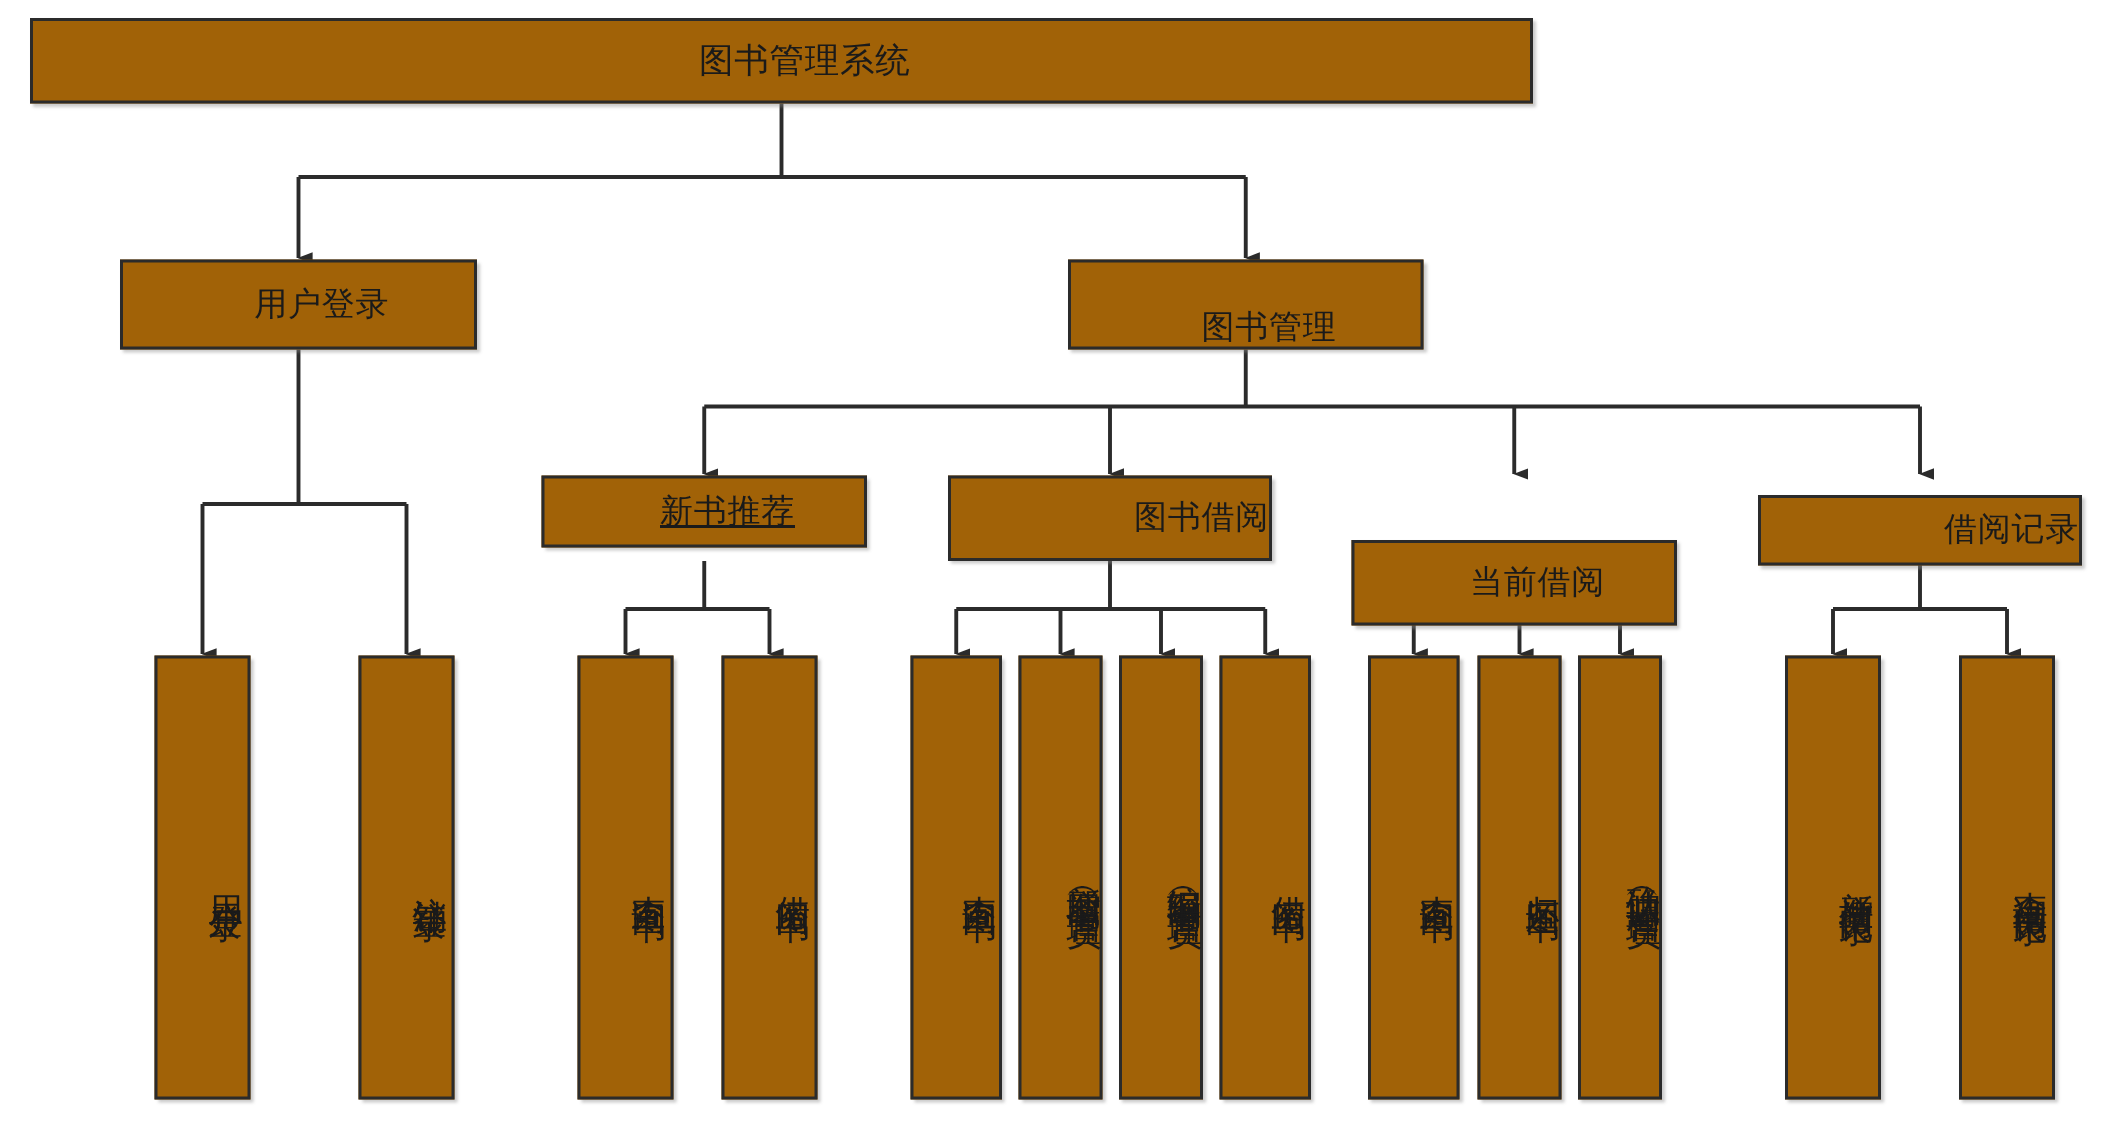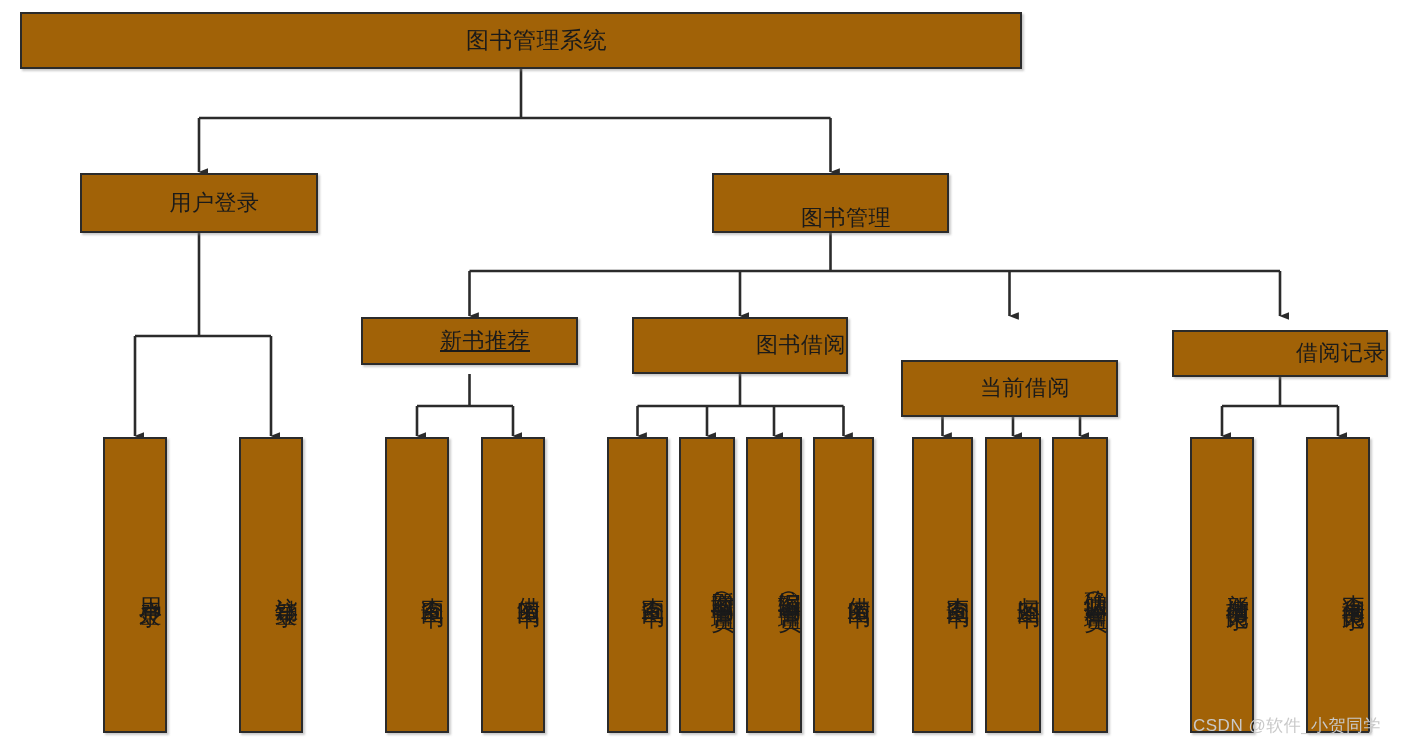--- a/index.html
+++ b/index.html
@@ -172,14 +172,13 @@
         <span class="node-label">确认归还（管理员）</span>
       </div>
       <div class="node vertical" style="left: 1190px; top: 437px; width: 64px; height: 296px;">
         <span class="node-label">新增借阅记录</span>
       </div>
       <div class="node vertical" style="left: 1306px; top: 437px; width: 64px; height: 296px;">
         <span class="node-label">查询借阅记录</span>
       </div>
     </div>
 
-  <div class="watermark" style="left: 1193px; top: 714px; color: rgb(201, 201, 201);">CSDN @软件_小贺同学</div>
 </div>
 
 </body></html>

